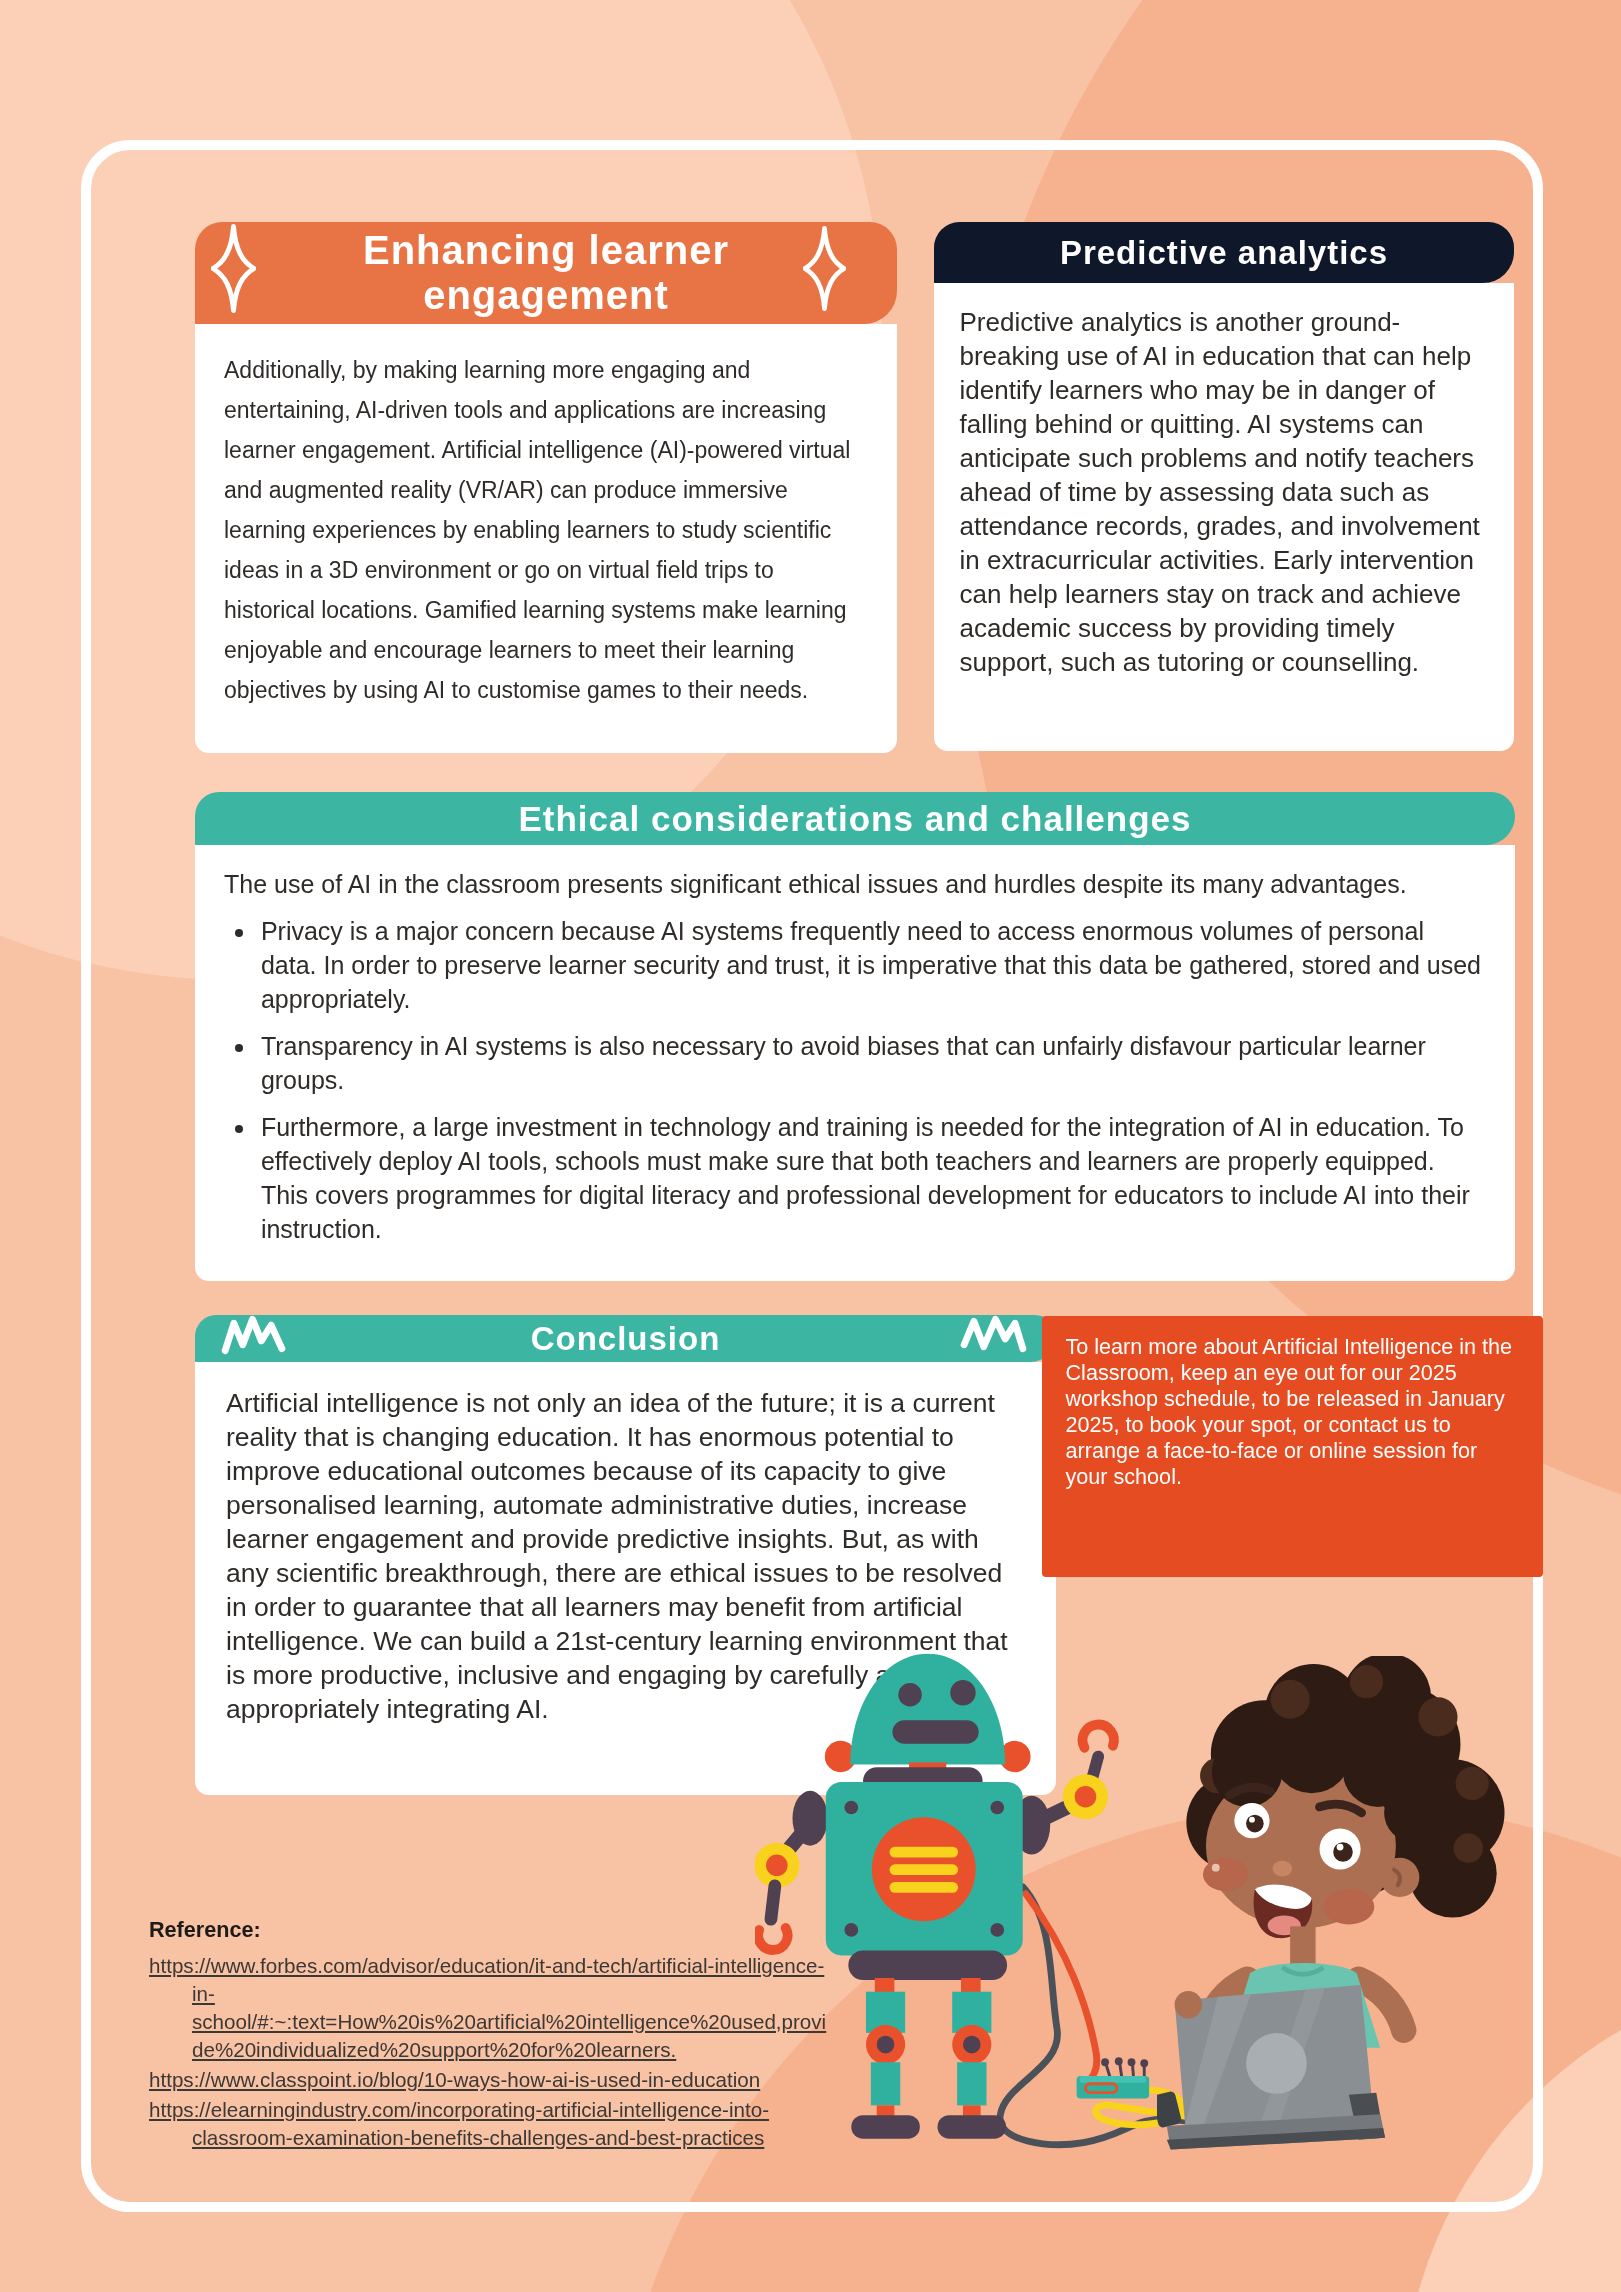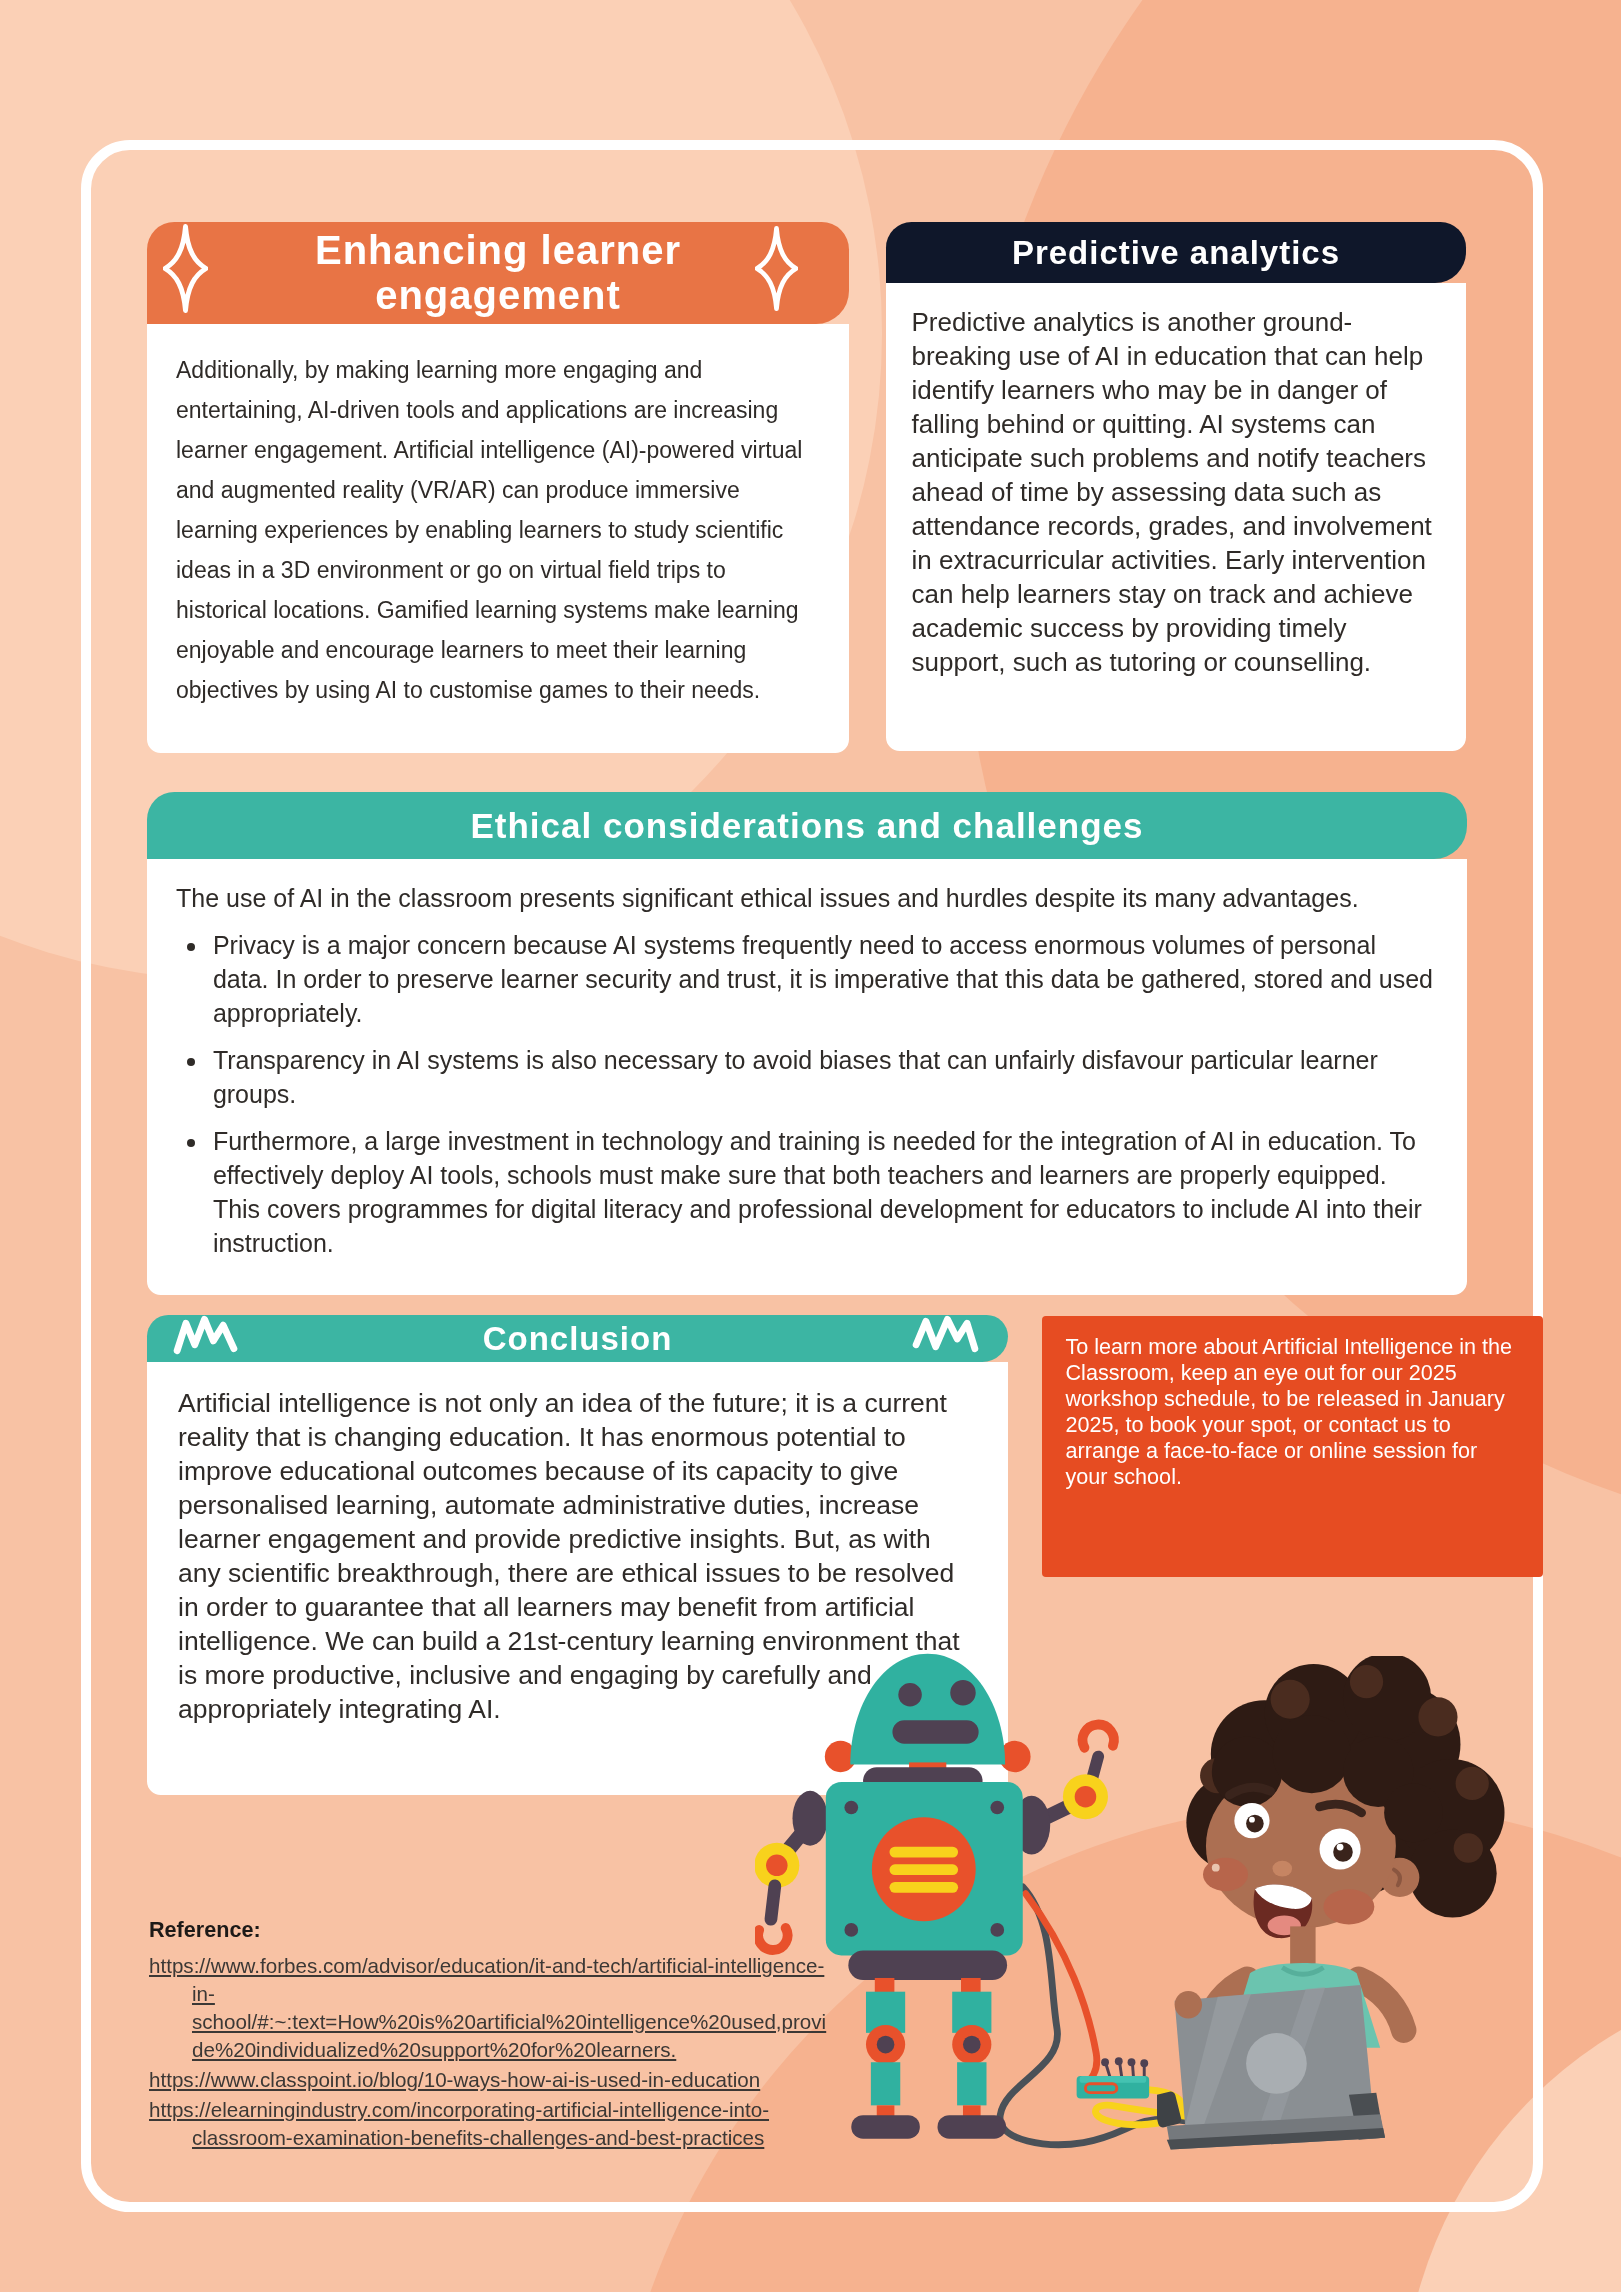--- a/index.html
+++ b/index.html
@@ -13,21 +13,21 @@
   .blob-light-tl{left:-412px;top:-314px;width:1294px;height:1294px;background:#FBD0B6;}
   .blob-dark-r{left:961px;top:-412px;width:1960px;height:1960px;background:#F6B28F;}
   .blob-dark-b{left:608px;top:1803px;width:1470px;height:1470px;background:#F6B28F;}
   .blob-light-br{left:1402px;top:1970px;width:882px;height:882px;background:#FBD0B6;}
 
   .frame{
     position:absolute;left:81px;top:140px;width:1462px;height:2072px;
     border:10.8px solid #ffffff;border-radius:49px;box-sizing:border-box;
   }
 
-  .section{position:absolute;}
+  .section{position:absolute;margin-left:48px;}
   .sec-header{
     position:relative;box-sizing:border-box;width:100%;
     display:flex;align-items:center;justify-content:center;
     color:#fff;font-weight:bold;letter-spacing:1px;text-align:center;
   }
   .hdr-orange{background:#E87445;border-radius:27.4px 27.4px 33px 0;}
   .hdr-red{background:#0f172a;border-radius:25.5px 25.5px 31px 0;}
   .hdr-teal{background:#3CB5A3;border-radius:27.4px 27.4px 33px 0;}
   .sec-body{
     background:#ffffff;box-sizing:border-box;width:100%;
@@ -41,21 +41,21 @@
   .sec-enhancing .sec-header .title{width:470px;}
   .sec-enhancing .sec-body{height:429px;padding:25.5px 29px;font-size:23px;line-height:40px;}
 
   
   .sec-predictive{left:886px;top:222px;width:580px;}
   .sec-predictive .sec-header{height:61px;font-size:33px;}
   .sec-predictive .sec-body{height:468px;padding:21.6px 25.5px;font-size:26px;line-height:34px;}
 
   
   .sec-ethical{left:147px;top:792px;width:1320px;}
-  .sec-ethical .sec-header{height:67px;font-size:35px;}
+  .sec-ethical .sec-header{height:53px;font-size:35px;}
   .sec-ethical .sec-body{height:436px;padding:21.6px 29px;font-size:25px;line-height:34px;}
   .sec-ethical ul{margin:13.7px 0 0 0;padding:0 0 0 33px;list-style:disc;}
   .sec-ethical li{margin-bottom:12.7px;padding-left:3.9px;}
 
   
   .sec-conclusion{left:147px;top:1315px;width:861px;}
   .sec-conclusion .sec-header{height:47px;font-size:33px;}
   .sec-conclusion .sec-body{height:433px;padding:23.5px 31px;font-size:26.5px;line-height:34px;}
 
   

